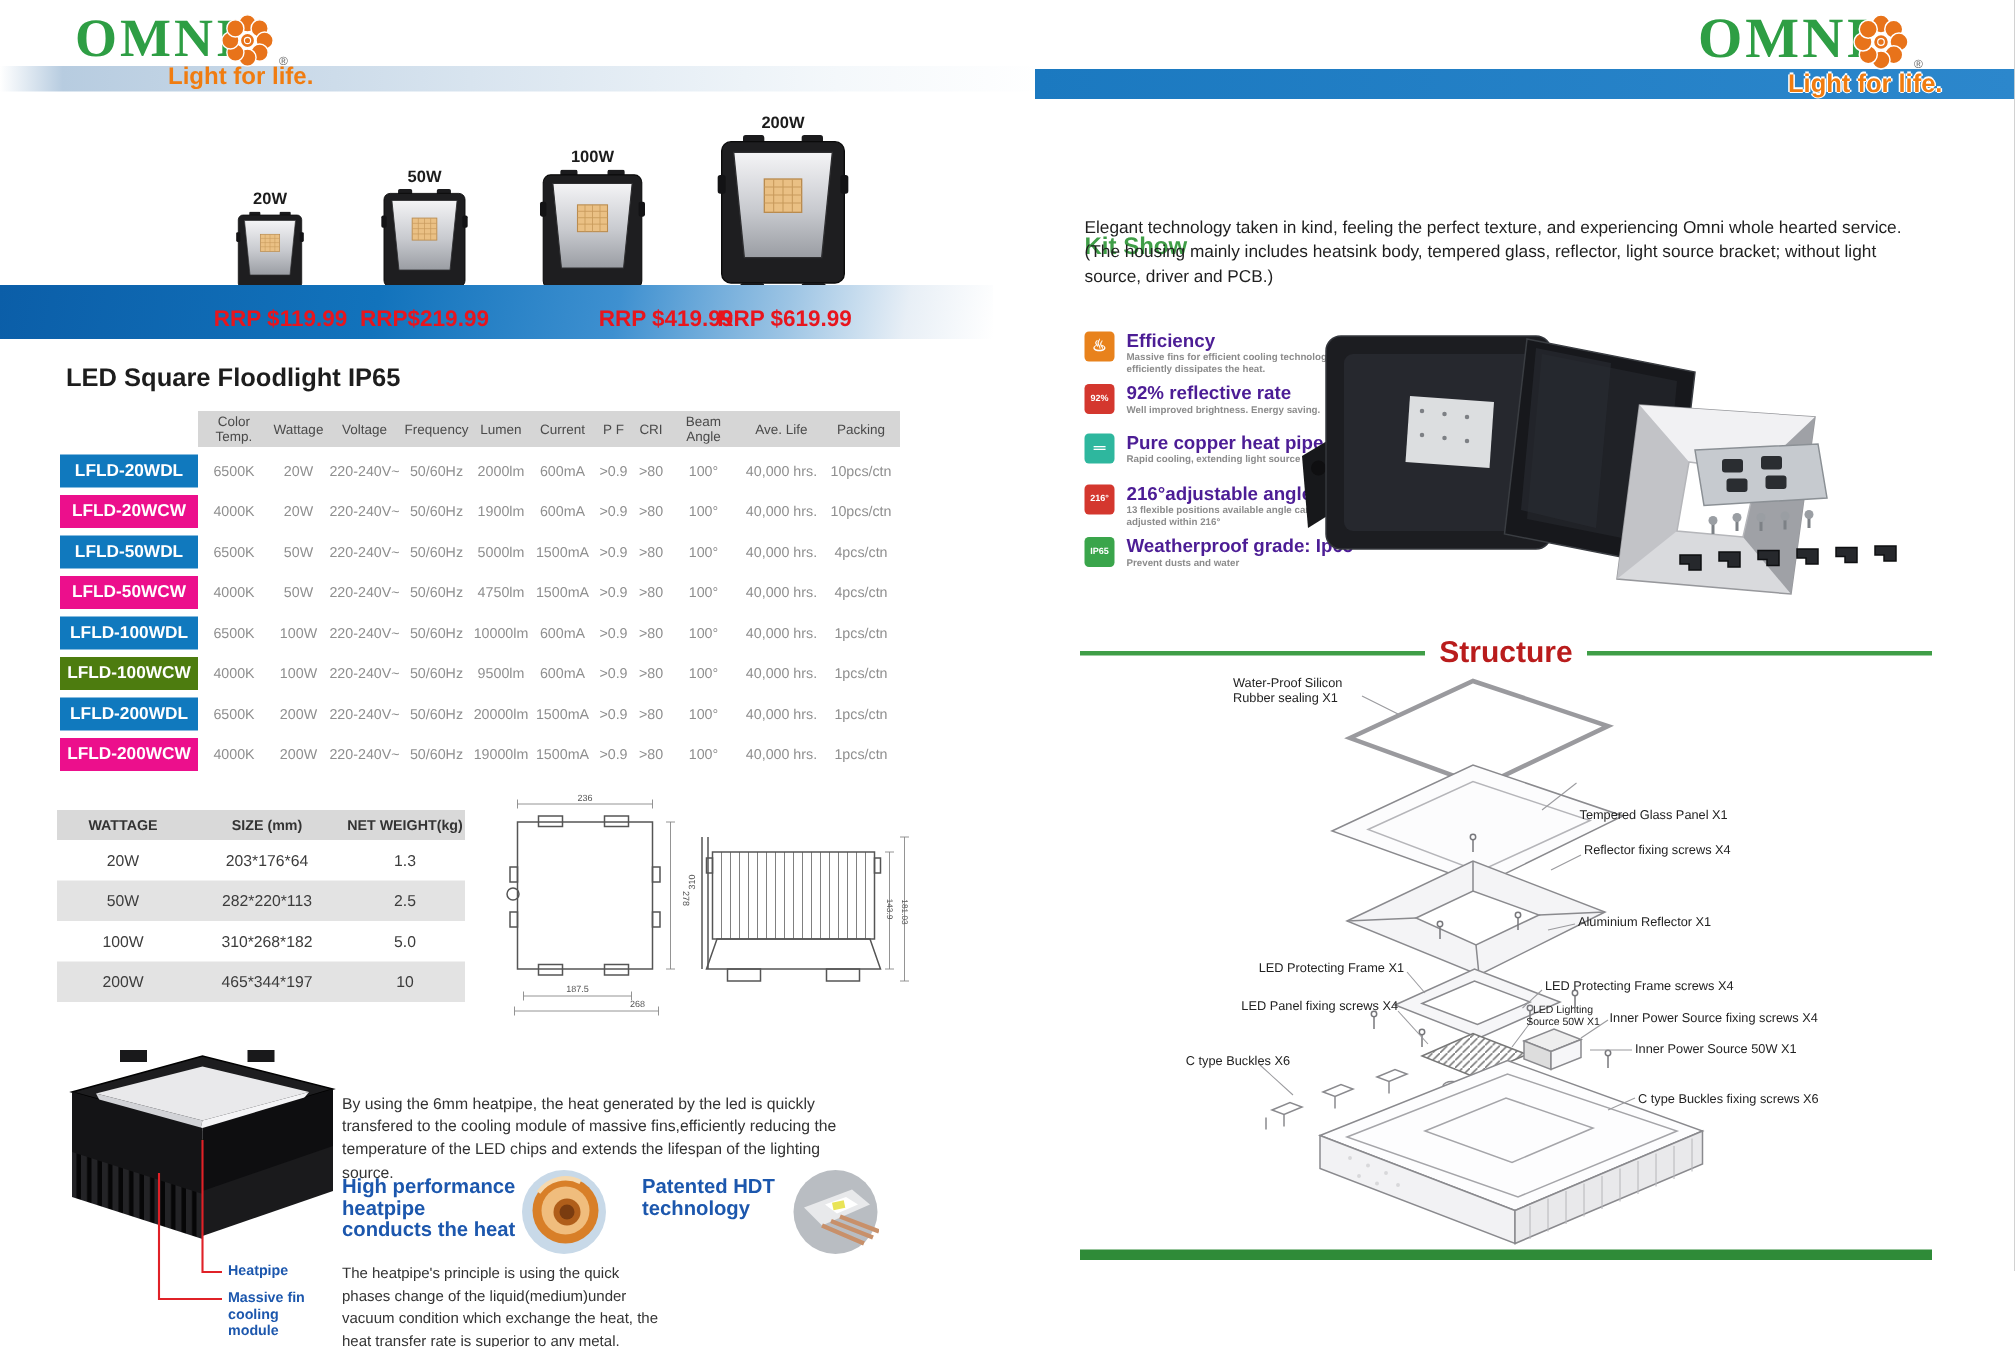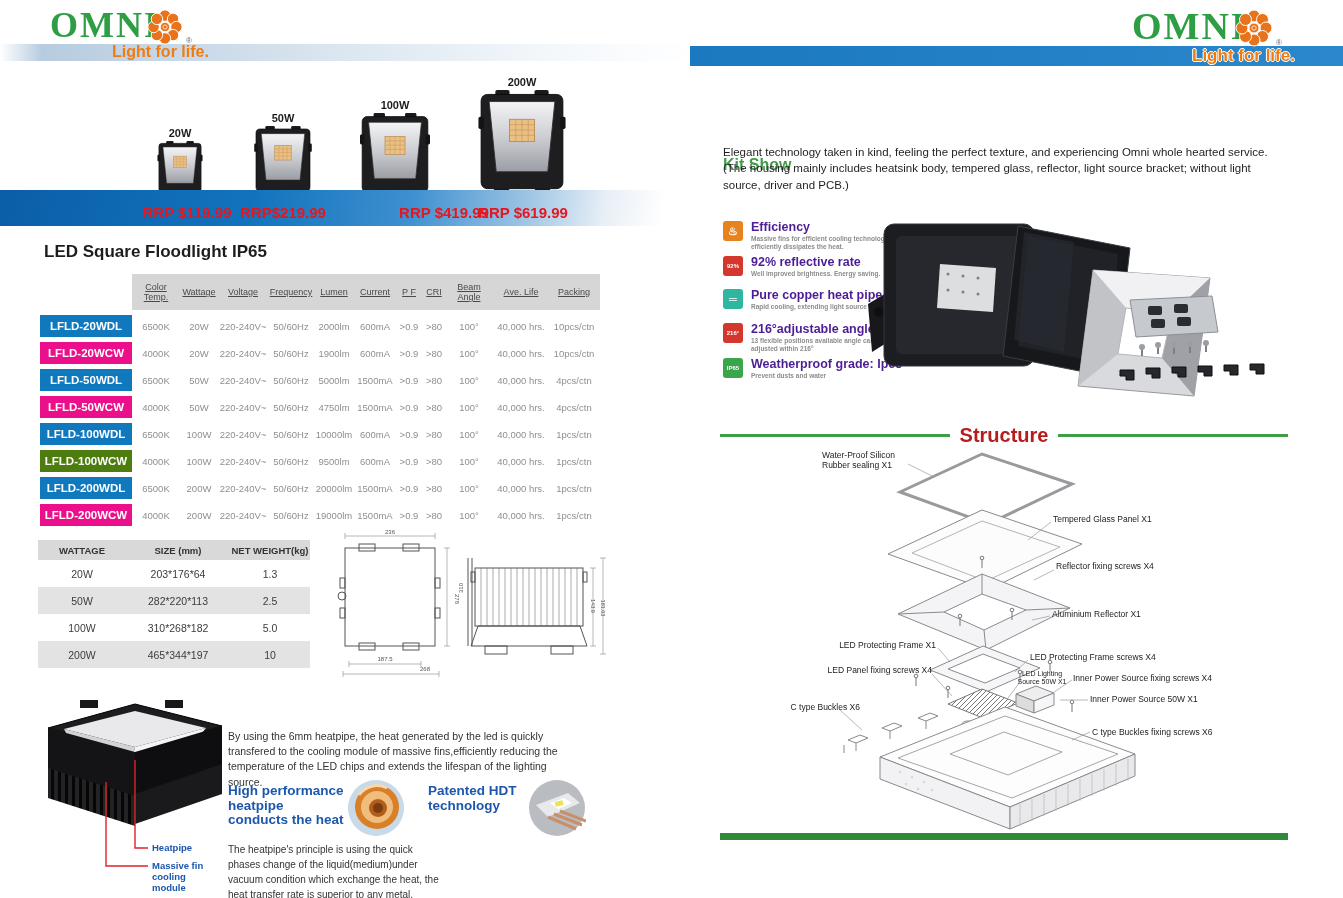--- a/index.html
+++ b/index.html
@@ -23,22 +23,22 @@
     background:linear-gradient(100deg,#0b5ea8 0%,#1273bc 38%,#3e90d0 62%,#9cc4e4 79%,#e8eff6 91%,#fff 100%); }
   .price { position:absolute; top:204px; transform:translateX(-50%); font-size:15px; font-weight:bold; color:#e8151d; white-space:nowrap; }
 
   
   .sec-title { left:44px; top:242px; font-size:17px; font-weight:bold; color:#1d1d1d; }
 
   
   .spec { left:40px; top:274px; width:560px; }
   .spec-head { display:grid; margin-left:92px;
     grid-template-columns:48px 38px 50px 46px 40px 42px 26px 24px 46px 58px 48px;
-    background:#d6d6d6; height:36px; align-items:center; text-align:center;
-    font-size:9px; color:#4a4a4a;text-decoration:underline; }
+    background:#d6d6d6; height:24px; align-items:center; text-align:center;
+    font-size:9px; color:#4a4a4a; }
   .spec-row { display:grid;
     grid-template-columns:92px 48px 38px 50px 46px 40px 42px 26px 24px 46px 58px 48px;
     height:22px; margin-top:5px; align-items:center; text-align:center;
     font-size:9.5px; color:#8f8f8f; }
   .spec-model { color:#fff; font-weight:bold; font-size:11.5px; height:22px; line-height:22px; text-align:center; }
 
   
   .size { left:38px; top:540px; width:272px; }
   .size-head { display:grid; grid-template-columns:88px 104px 80px; background:#d9d9d9;
     height:20px; align-items:center; text-align:center; font-size:9.5px; color:#333; font-weight:bold; }
@@ -601,21 +601,21 @@
       <line x1="212" y1="232" x2="232" y2="254"></line>
       <line x1="352" y1="238" x2="334" y2="250"></line>
       <line x1="368" y1="258" x2="340" y2="258"></line>
       <line x1="120" y1="268" x2="142" y2="288"></line>
       <line x1="370" y1="290" x2="352" y2="298"></line>
       <line x1="300" y1="240" x2="288" y2="256"></line>
     </g>
   </svg>
 
   <div class="slabel" style="left:822px;top:450px;width:88px;">Water-Proof Silicon Rubber sealing  X1</div>
-  <div class="slabel" style="left:1053px;top:514px;text-align:center;">Tempered Glass Panel  X1</div>
+  <div class="slabel" style="left:1053px;top:538px;text-align:center;">Tempered Glass Panel  X1</div>
   <div class="slabel" style="left:1056px;top:561px;">Reflector fixing screws  X4</div>
   <div class="slabel" style="left:1052px;top:609px;">Aluminium Reflector X1</div>
   <div class="slabel r" style="left:824px;top:640px;width:112px;">LED Protecting Frame  X1</div>
   <div class="slabel" style="left:1030px;top:652px;">LED Protecting Frame screws  X4</div>
   <div class="slabel r" style="left:818px;top:665px;width:114px;">LED Panel fixing screws  X4</div>
   <div class="slabel c" style="left:1016px;top:670px;width:52px;">LED Lighting Source 50W X1</div>
   <div class="slabel" style="left:1073px;top:673px;">Inner Power Source fixing screws X4</div>
   <div class="slabel" style="left:1090px;top:694px;">Inner Power Source 50W  X1</div>
   <div class="slabel r" style="left:760px;top:702px;width:100px;">C type Buckles X6</div>
   <div class="slabel" style="left:1092px;top:727px;">C type Buckles fixing screws  X6</div>

